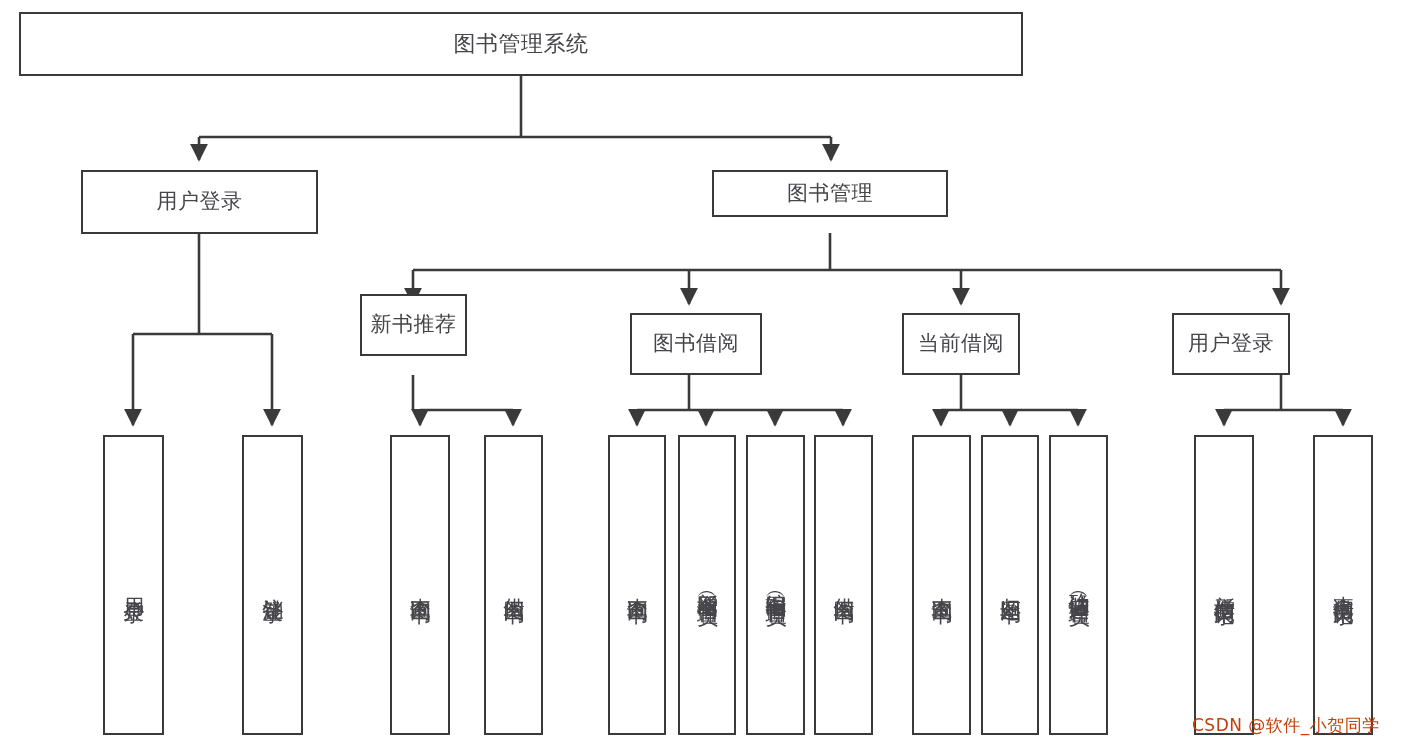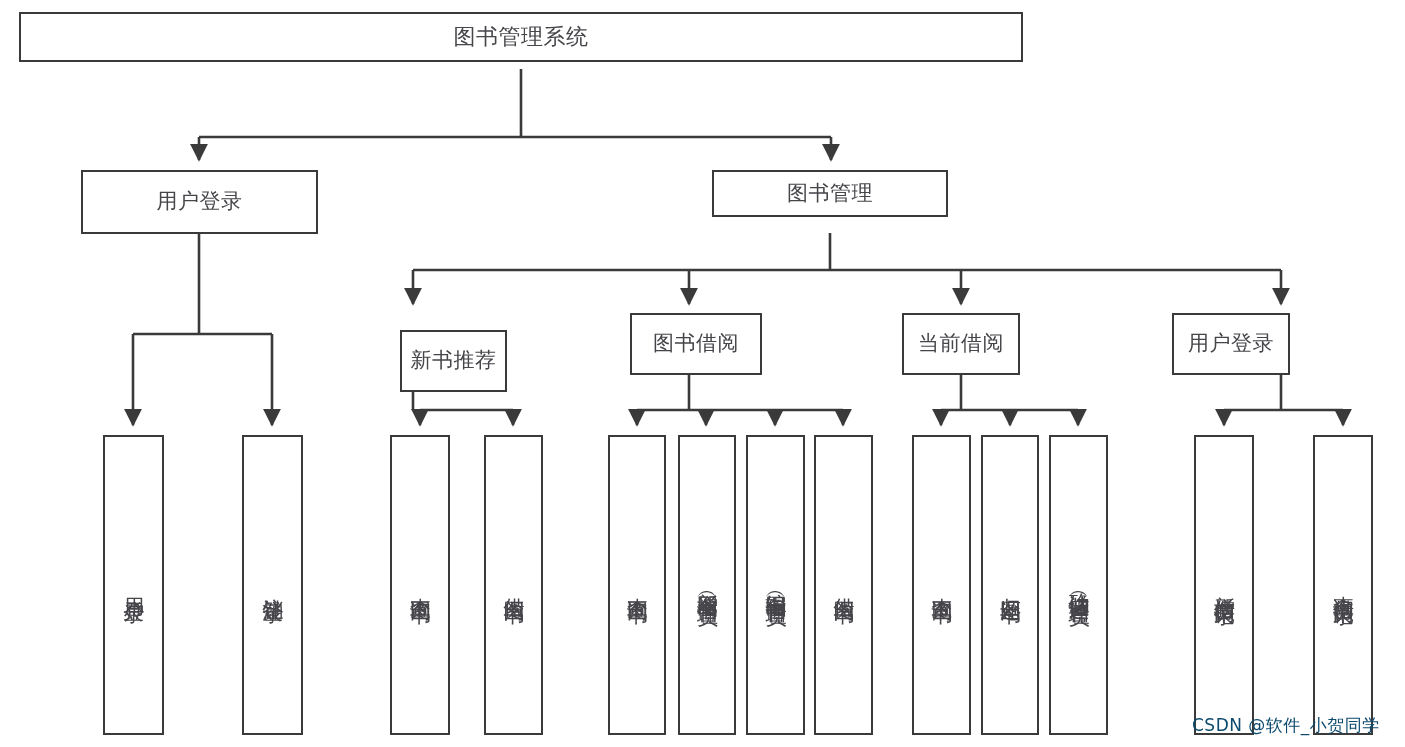--- a/index.html
+++ b/index.html
@@ -51,21 +51,21 @@
   .node-v .vlabel {
     writing-mode: vertical-rl;
     text-orientation: upright;
     letter-spacing: 2px;
     line-height: 1.0;
     white-space: nowrap;
     display: block;
   }
   .watermark {
     position: absolute;
-    color: #0c4a6e;
+    color: #c2410c;
     font-size: 17px;
     white-space: nowrap;
     z-index: 3;
     letter-spacing: 0.5px;
   }
 </style>
 </head>
 <body>
 
 <div id="canvas">
@@ -114,32 +114,32 @@
       <path d="M 1010 410 L 1010 425" marker-end="url(#arrow)"></path>
       <path d="M 1078 410 L 1078 425" marker-end="url(#arrow)"></path>
 
       <path d="M 1281 375 L 1281 410"></path>
       <path d="M 1224 410 L 1343 410"></path>
       <path d="M 1224 410 L 1224 425" marker-end="url(#arrow)"></path>
       <path d="M 1343 410 L 1343 425" marker-end="url(#arrow)"></path>
     </g>
   </svg>
 
-  <div class="node node-h node-root" style="left:19px; top:12px; width:1004px; height:50px;">
+  <div class="node node-h node-root" style="left:19px; top:12px; width:1004px; height:64px;">
     <span>图书管理系统</span>
   </div>
 
   <div class="node node-h" style="left:81px; top:170px; width:237px; height:64px;">
     <span>用户登录</span>
   </div>
   <div class="node node-h" style="left:712px; top:170px; width:236px; height:47px;">
     <span>图书管理</span>
   </div>
 
-  <div class="node node-h" style="left:360px; top:330px; width:107px; height:62px;margin-left:40px;">
+  <div class="node node-h" style="left:360px; top:294px; width:107px; height:62px;">
     <span>新书推荐</span>
   </div>
   <div class="node node-h" style="left:630px; top:313px; width:132px; height:62px;">
     <span>图书借阅</span>
   </div>
   <div class="node node-h" style="left:902px; top:313px; width:118px; height:62px;">
     <span>当前借阅</span>
   </div>
   <div class="node node-h" style="left:1172px; top:313px; width:118px; height:62px;">
     <span>用户登录</span>

